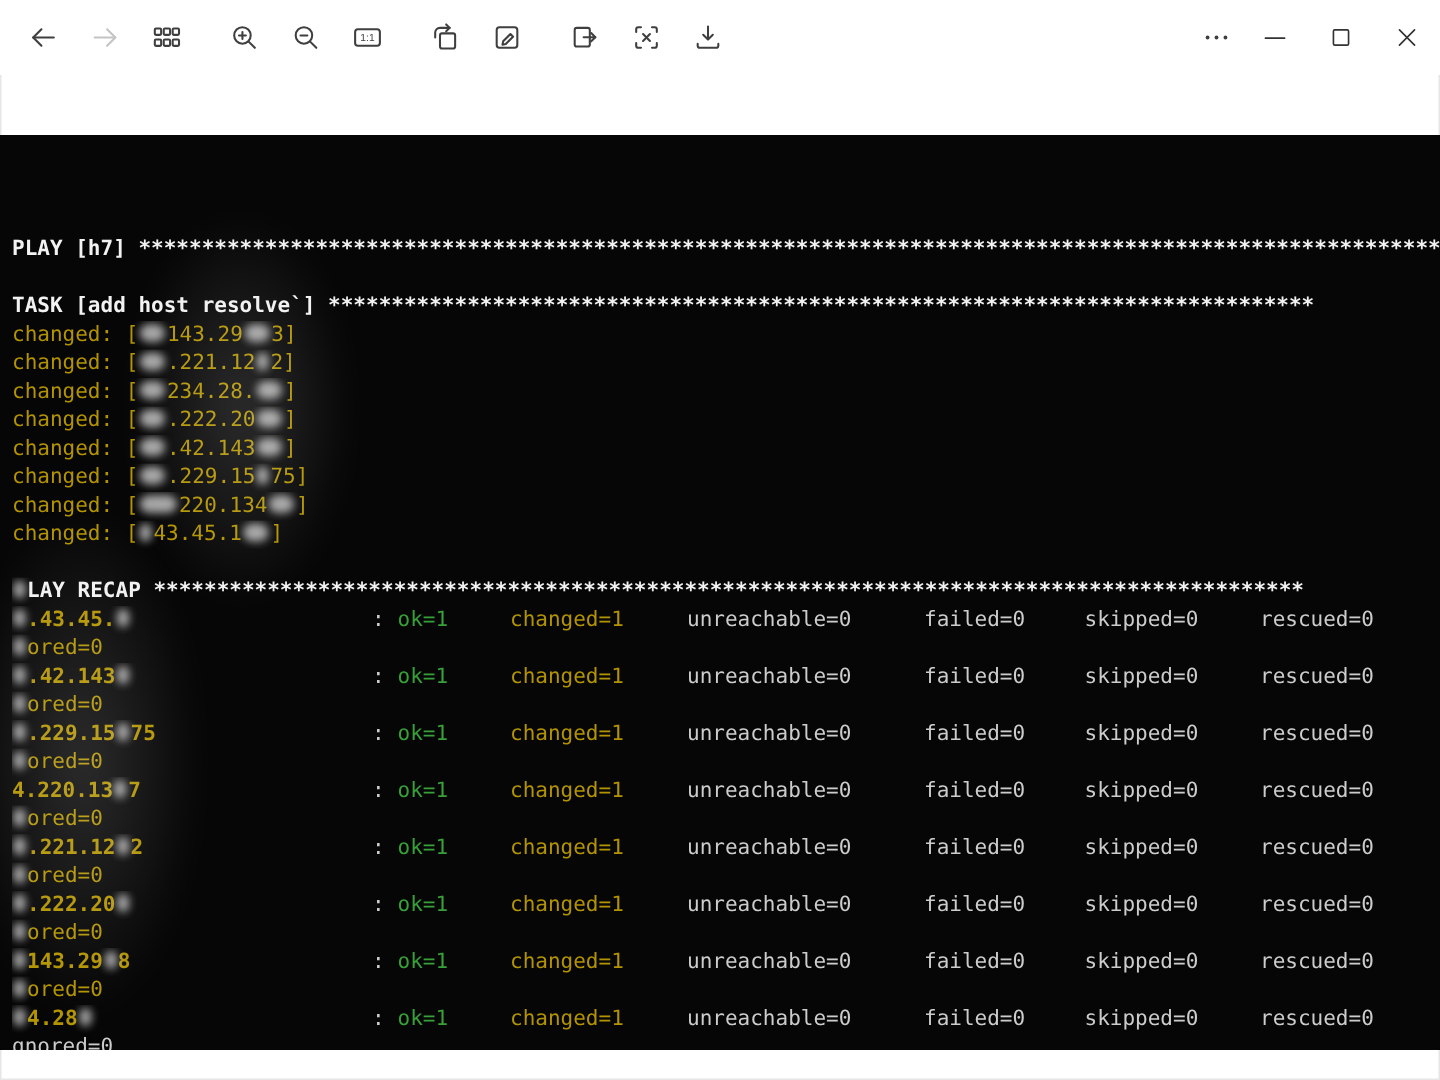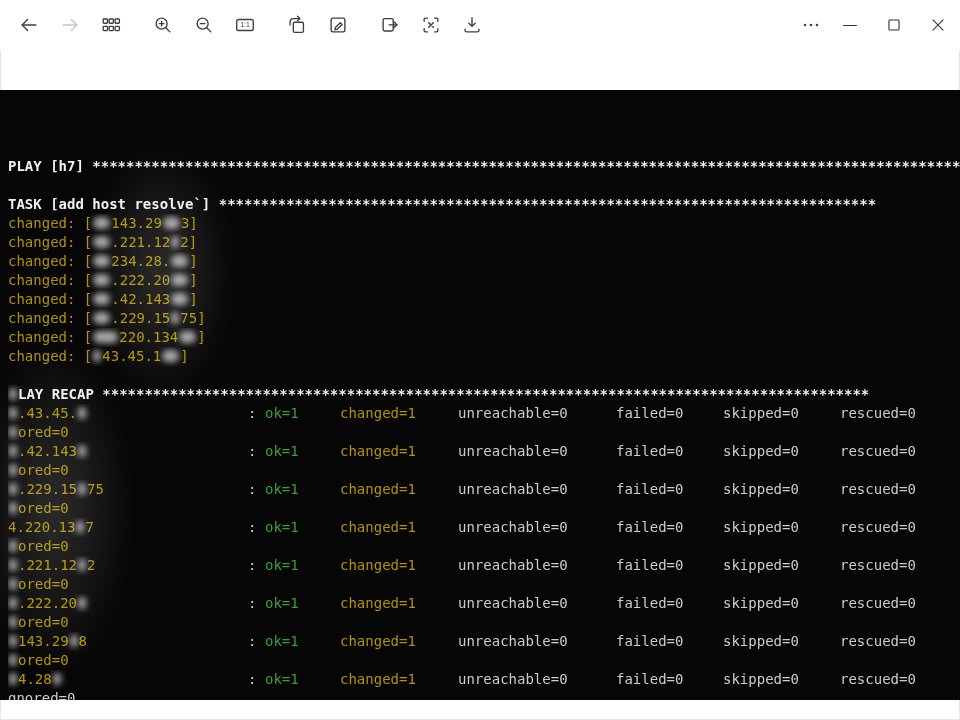--- a/index.html
+++ b/index.html
@@ -58,21 +58,21 @@
     display: inline-block;
     height: 12px;
     border-radius: 6px;
     background: #dcdcdc;
     opacity: .75;
     filter: blur(3px);
     margin: 0 1px;
     vertical-align: -1px;
   }
 
-  .host { display: inline-block; width: 240px; }
+  .host { display: inline-block; width: 240px; font-weight: bold; }
   .col-colon { display: inline-block; width: 17px; }
   .col-ok   { display: inline-block; width: 75px; }
   .col-chg  { display: inline-block; width: 118px; }
   .col-unr  { display: inline-block; width: 158px; }
   .col-fail { display: inline-block; width: 107px; }
   .col-skip { display: inline-block; width: 117px; }
 
   .smudge {
     position: absolute;
     pointer-events: none;

